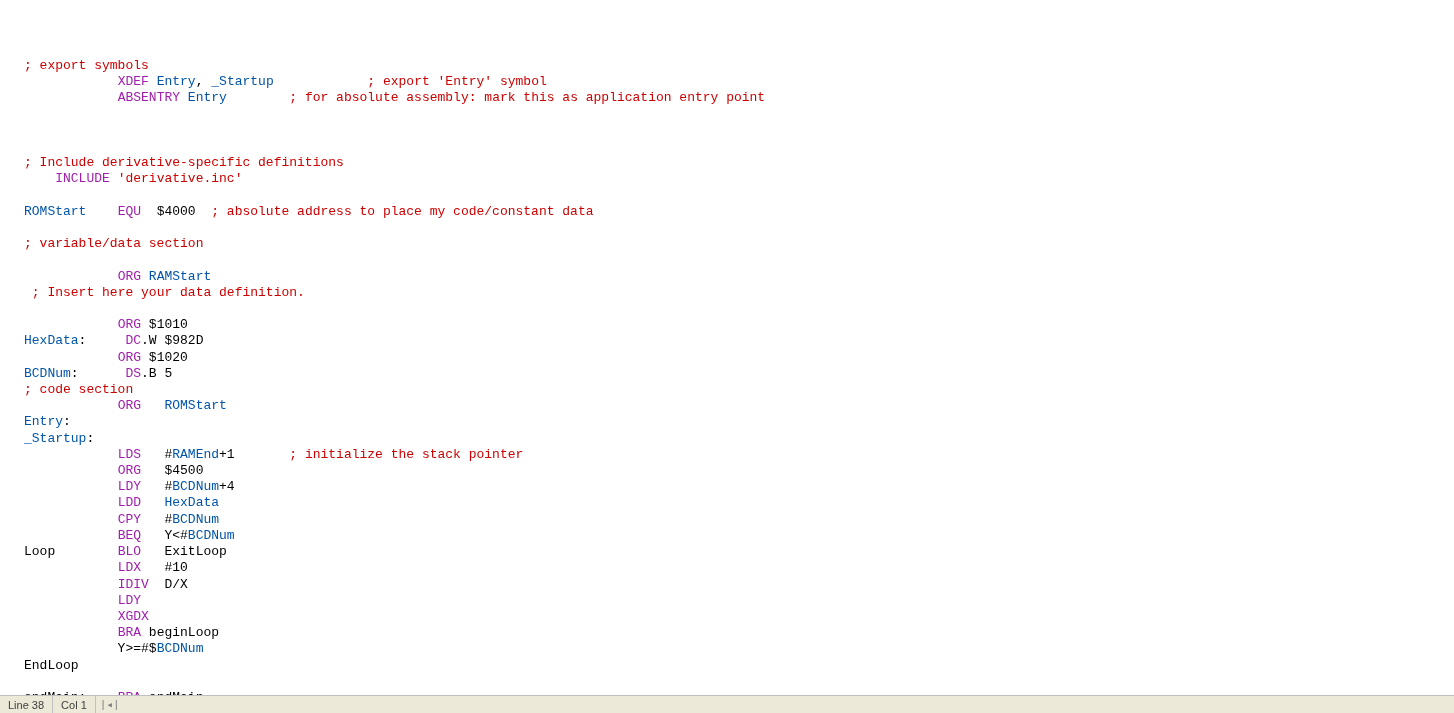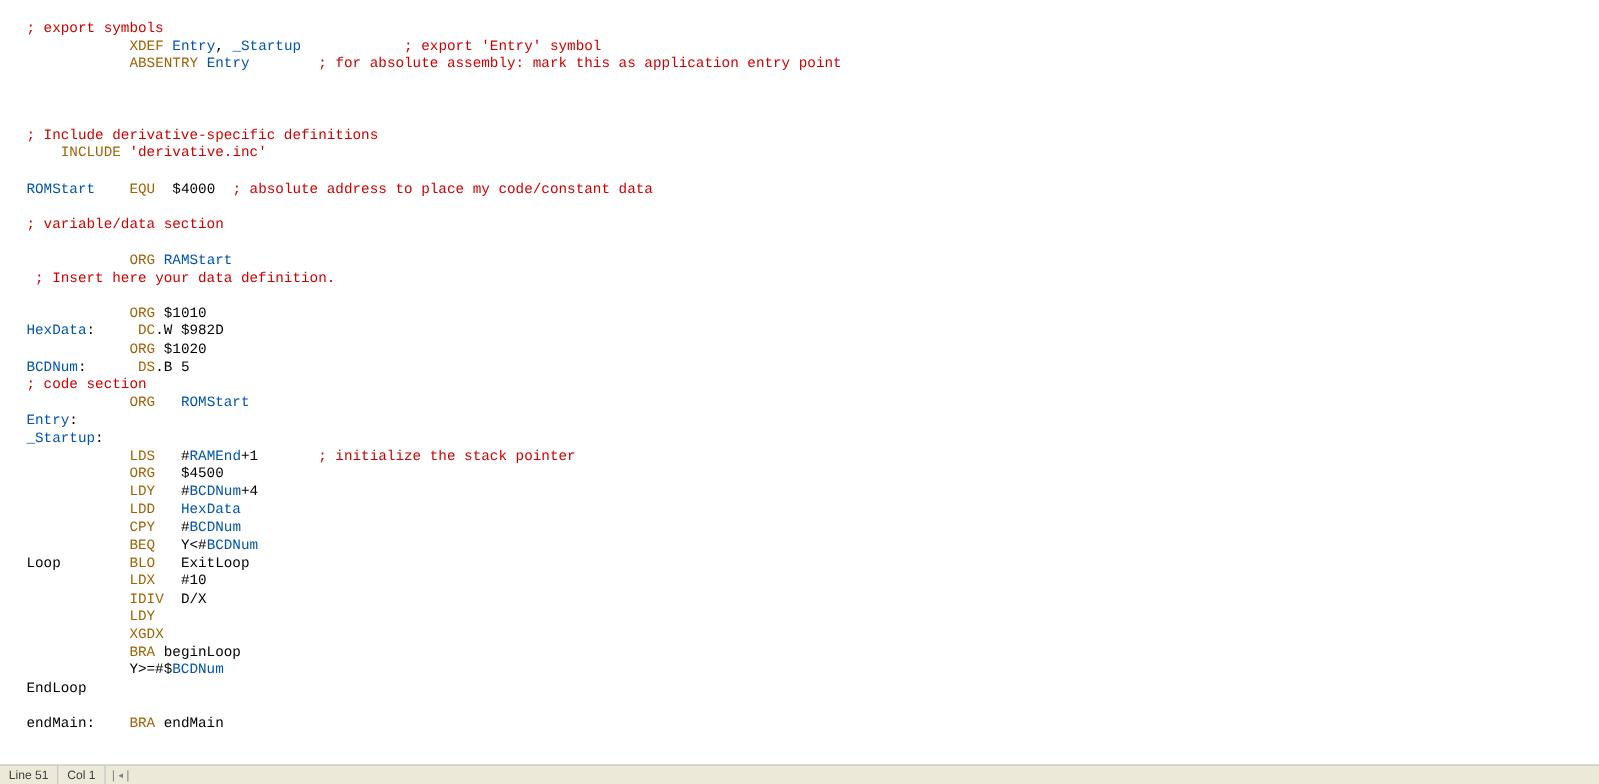--- a/index.html
+++ b/index.html
@@ -10,22 +10,23 @@
       color: #000000;
       width: 1454px;
       height: 713px;
       position: relative;
       overflow: hidden;
     }
     .editor {
       padding: 18px 0 0 24px;
       line-height: 16.2px;
       white-space: pre;
+      margin-top: 40px;
     }
-    .k  { color: #a16207; text-align: right; }   
+    .k  { color: #a21caf; text-align: right; }   
     .c  { color: #cc0000; }   
     .d  { color: #000000; }   
     .id { color: #0055aa; text-align: right; }   
     .status {
       position: absolute;
       left: 0;
       bottom: 0;
       height: 18px;
       width: 100%;
       background: #ece9d8;
@@ -48,16 +49,16 @@
       color: #808080;
       font-family: "Courier New", monospace;
     }
   </style>
 </head>
 <body>
 
 <div class="editor"><div><span class="c">; export symbols</span></div><div><span class="d">            </span><span class="k">XDEF</span><span class="d"> </span><span class="id">Entry</span><span class="d">, </span><span class="id">_Startup</span><span class="d">            </span><span class="c">; export 'Entry' symbol</span></div><div><span class="d">            </span><span class="k">ABSENTRY</span><span class="d"> </span><span class="id">Entry</span><span class="d">        </span><span class="c">; for absolute assembly: mark this as application entry point</span></div><div>&nbsp;</div><div>&nbsp;</div><div>&nbsp;</div><div><span class="c">; Include derivative-specific definitions</span></div><div><span class="d">    </span><span class="k">INCLUDE</span><span class="d"> </span><span class="c">'derivative.inc'</span></div><div>&nbsp;</div><div><span class="id">ROMStart</span><span class="d">    </span><span class="k">EQU</span><span class="d">  $4000  </span><span class="c">; absolute address to place my code/constant data</span></div><div>&nbsp;</div><div><span class="c">; variable/data section</span></div><div>&nbsp;</div><div><span class="d">            </span><span class="k">ORG</span><span class="d"> </span><span class="id">RAMStart</span></div><div><span class="d"> </span><span class="c">; Insert here your data definition.</span></div><div>&nbsp;</div><div><span class="d">            </span><span class="k">ORG</span><span class="d"> $1010</span></div><div><span class="id">HexData</span><span class="d">:     </span><span class="k">DC</span><span class="d">.W $982D</span></div><div><span class="d">            </span><span class="k">ORG</span><span class="d"> $1020</span></div><div><span class="id">BCDNum</span><span class="d">:      </span><span class="k">DS</span><span class="d">.B 5</span></div><div><span class="c">; code section</span></div><div><span class="d">            </span><span class="k">ORG</span><span class="d">   </span><span class="id">ROMStart</span></div><div><span class="id">Entry</span><span class="d">:</span></div><div><span class="id">_Startup</span><span class="d">:</span></div><div><span class="d">            </span><span class="k">LDS</span><span class="d">   #</span><span class="id">RAMEnd</span><span class="d">+1       </span><span class="c">; initialize the stack pointer</span></div><div><span class="d">            </span><span class="k">ORG</span><span class="d">   $4500</span></div><div><span class="d">            </span><span class="k">LDY</span><span class="d">   #</span><span class="id">BCDNum</span><span class="d">+4</span></div><div><span class="d">            </span><span class="k">LDD</span><span class="d">   </span><span class="id">HexData</span></div><div><span class="d">            </span><span class="k">CPY</span><span class="d">   #</span><span class="id">BCDNum</span></div><div><span class="d">            </span><span class="k">BEQ</span><span class="d">   Y&lt;#</span><span class="id">BCDNum</span></div><div><span class="d">Loop        </span><span class="k">BLO</span><span class="d">   ExitLoop</span></div><div><span class="d">            </span><span class="k">LDX</span><span class="d">   #10</span></div><div><span class="d">            </span><span class="k">IDIV</span><span class="d">  D/X</span></div><div><span class="d">            </span><span class="k">LDY</span></div><div><span class="d">            </span><span class="k">XGDX</span></div><div><span class="d">            </span><span class="k">BRA</span><span class="d"> beginLoop</span></div><div><span class="d">            Y&gt;=#$</span><span class="id">BCDNum</span></div><div><span class="d">EndLoop</span></div><div>&nbsp;</div><div><span class="d">endMain:    </span><span class="k">BRA</span><span class="d"> endMain</span></div></div>
 
 <div class="status">
-  <div class="cell">Line 51</div>
+  <div class="cell">Line 38</div>
   <div class="cell">Col 1</div>
   <div class="scroll">|◂|</div>
 </div>
 
 </body></html>

